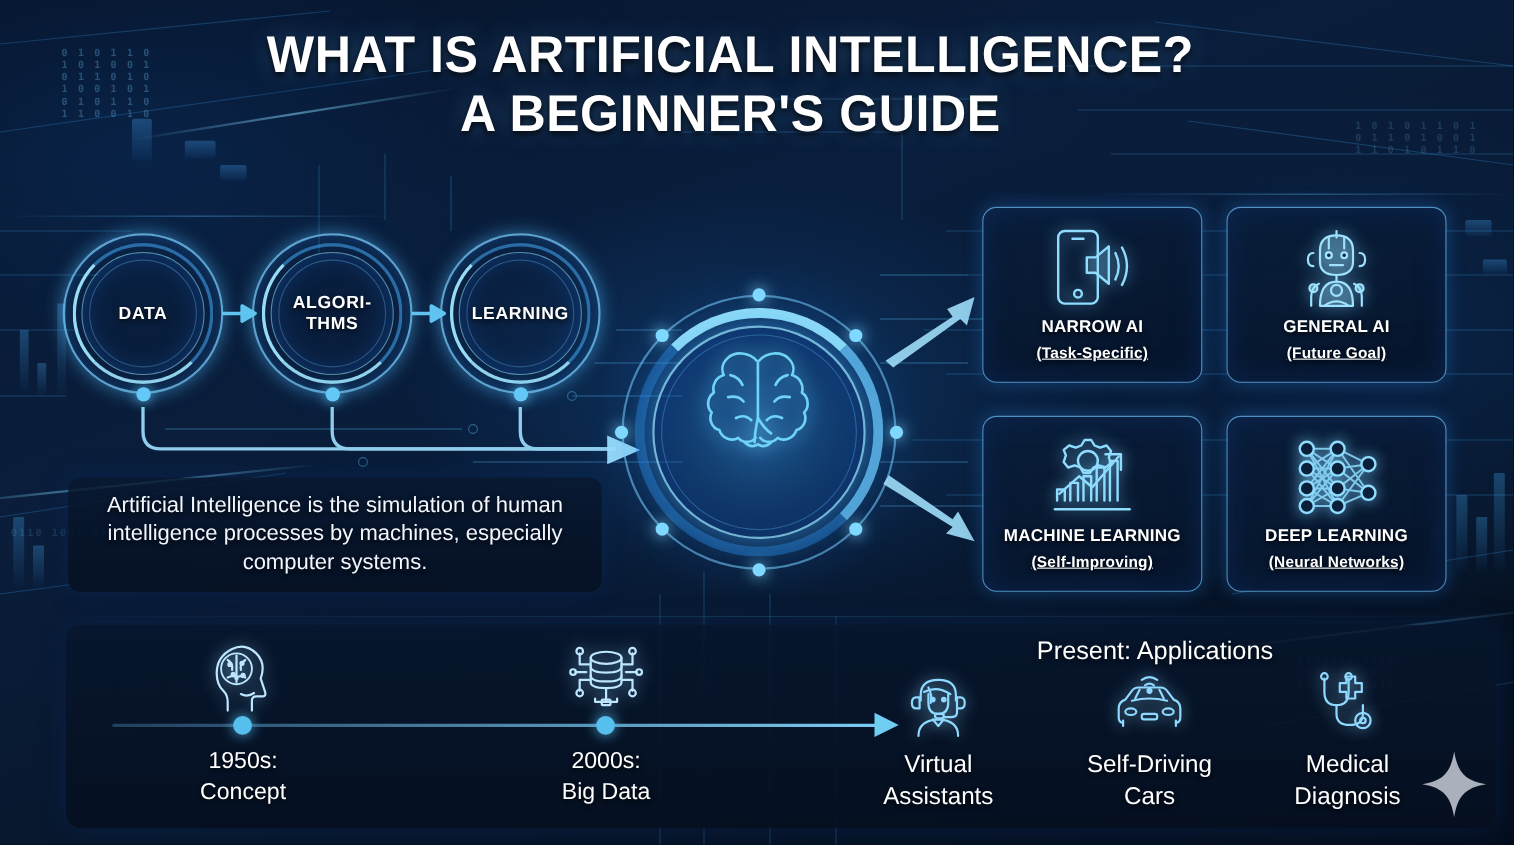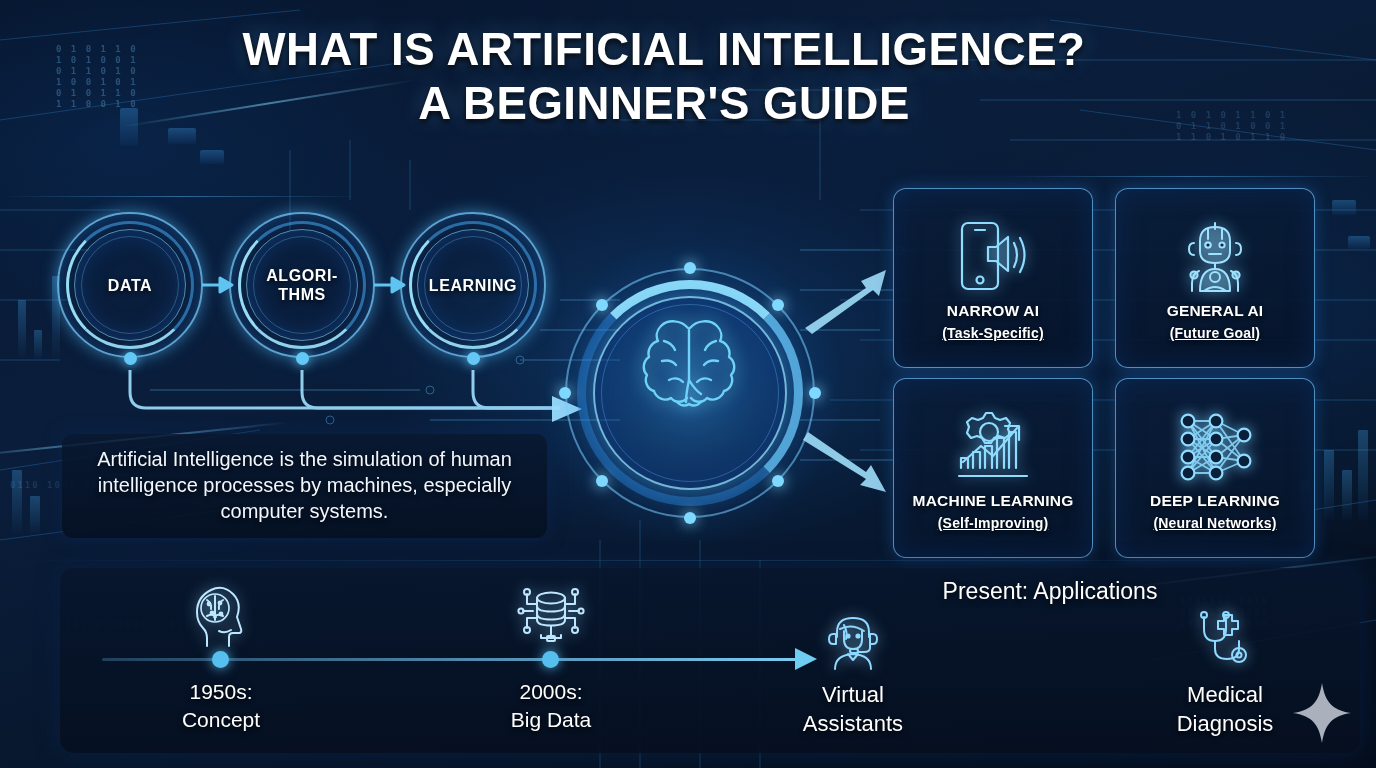--- a/index.html
+++ b/index.html
@@ -82,26 +82,26 @@
   .ai-ring4{position:absolute;inset:36px;border-radius:50%;border:1px solid rgba(110,200,255,.30);}
   .ai-node{position:absolute;width:12px;height:12px;border-radius:50%;background:#7fd8ff;
     box-shadow:0 0 14px rgba(127,216,255,1);}
   .ai-label{
     position:absolute;left:0;right:0;top:142px;text-align:center;color:#fff;font-weight:bold;font-size:24px;
     letter-spacing:.6px;text-shadow:0 2px 6px rgba(0,0,0,.85),0 0 14px rgba(130,210,255,.45);
   }
 
   
   .card{
-    position:absolute;width:200px;height:180px;border-radius:13px;
+    position:absolute;width:200px;height:160px;border-radius:13px;
     border:1.6px solid rgba(110,195,255,.70);
     background:linear-gradient(165deg, rgba(10,30,58,.93) 0%, rgba(6,20,42,.95) 100%);
     box-shadow:0 0 16px rgba(40,130,220,.35), inset 0 0 26px rgba(12,48,102,.55);
     display:flex;flex-direction:column;align-items:center;justify-content:flex-start;
-    padding-top:26px;box-sizing:border-box;
+    padding-top:13px;box-sizing:border-box;
   }
   .card-icon{width:84px;height:84px;display:flex;align-items:center;justify-content:center;
     filter:drop-shadow(0 0 7px rgba(120,210,255,.75));}
   .card-text{text-align:center;color:#fff;font-weight:bold;font-size:15.5px;line-height:20px;
     letter-spacing:.2px;text-shadow:0 2px 5px rgba(0,0,0,.85);margin-top:2px;}
   .card-sub{font-size:14px;text-decoration:underline;}
 
   
   .defbox{
     position:absolute;left:62px;top:434px;width:485px;border-radius:11px;
@@ -189,21 +189,21 @@
     <div class="chip" style="left:120px;top:108px;width:18px;height:38px;"></div>
   </div>
 
   <div class="bg-layer">
     <div class="binary" style="left:56px;top:44px;">0 1 0 1 1 0
 1 0 1 0 0 1
 0 1 1 0 1 0
 1 0 0 1 0 1
 0 1 0 1 1 0
 1 1 0 0 1 0</div>
-    <div class="binary" style="left:1176px;top:110px;opacity:.6;text-align:right;">1 0 1 0 1 1 0 1
+    <div class="binary" style="left:1232px;top:110px;opacity:.6;text-align:right;">1 0 1 0 1 1 0 1
 0 1 1 0 1 0 0 1
 1 1 0 1 0 1 1 0</div>
     <div class="binary" style="left:1180px;top:596px;opacity:.55;">1101001 0110
 0110110 1001
 1011010 0110</div>
     <div class="binary" style="left:10px;top:480px;opacity:.5;">0110 1001 0110</div>
     <div class="binary" style="left:66px;top:620px;opacity:.4;">10110 01001 11010</div>
   </div>
 
   <div class="bg-layer">
@@ -466,20 +466,39 @@
         <path d="M15 60 q0 -14 18 -15 q18 1 18 15"></path>
         <path d="M28 45 l5 6 l5 -6"></path>
       </svg>
     </div>
     <div class="app-text">
       <div>Virtual</div>
       <div>Assistants</div>
     </div>
   </div>
 
+  <div class="app-item" style="left:950px;">
+    <div class="app-icon">
+      <svg width="74" height="64" viewBox="0 0 74 64" fill="none" stroke="#8fd8ff" stroke-width="2" stroke-linecap="round" stroke-linejoin="round">
+        <path d="M30 9 q7 -5 14 0 M33 14 q4 -3 8 0"></path>
+        <circle cx="37" cy="19" r="1.8" fill="#8fd8ff"></circle>
+        <path d="M13 48 q-4 0 -4 -5 v-8 q0 -6 6 -8 l6 -8 q2 -3 6 -3 h20 q4 0 6 3 l6 8 q6 2 6 8 v8 q0 5 -4 5"></path>
+        <path d="M21 28 q16 -4 32 0"></path>
+        <path d="M24 26 l4 -8 M50 26 l-4 -8"></path>
+        <ellipse cx="20" cy="38" rx="5" ry="3"></ellipse>
+        <ellipse cx="54" cy="38" rx="5" ry="3"></ellipse>
+        <rect x="30" y="40" width="14" height="5" rx="2"></rect>
+        <path d="M13 46 v5 M61 46 v5"></path>
+      </svg>
+    </div>
+    <div class="app-text">
+      <div>Self-Driving</div>
+      <div>Cars</div>
+    </div>
+  </div>
 
   <div class="app-item" style="left:1130px;">
     <div class="app-icon">
       <svg width="70" height="64" viewBox="0 0 70 64" fill="none" stroke="#8fd8ff" stroke-width="2" stroke-linecap="round" stroke-linejoin="round">
         <path d="M14 8 v12 q0 12 11 12 q11 0 11 -12 V8"></path>
         <circle cx="14" cy="6" r="3"></circle>
           <circle cx="36" cy="6" r="3"></circle>
         <path d="M25 32 v8 q0 10 12 10 q12 0 12 -10 v-8"></path>
         <circle cx="49" cy="46" r="7"></circle>
         <circle cx="49" cy="46" r="2.5"></circle>

